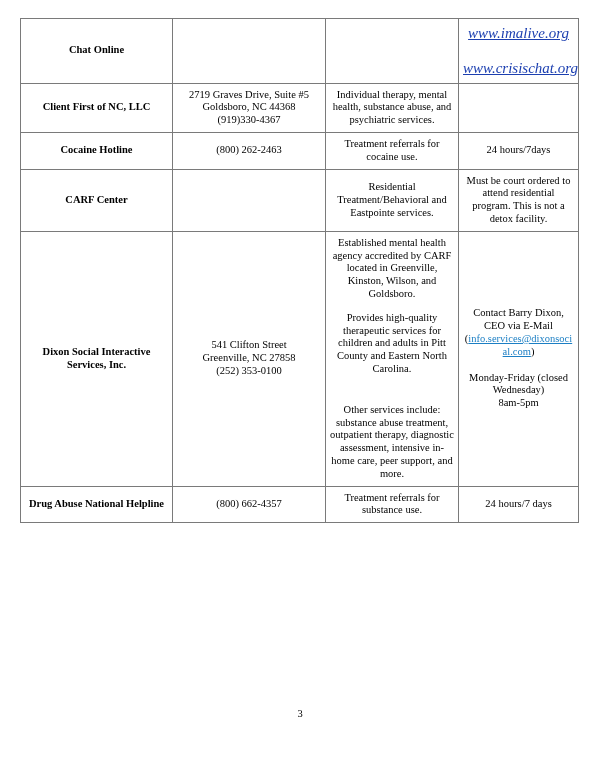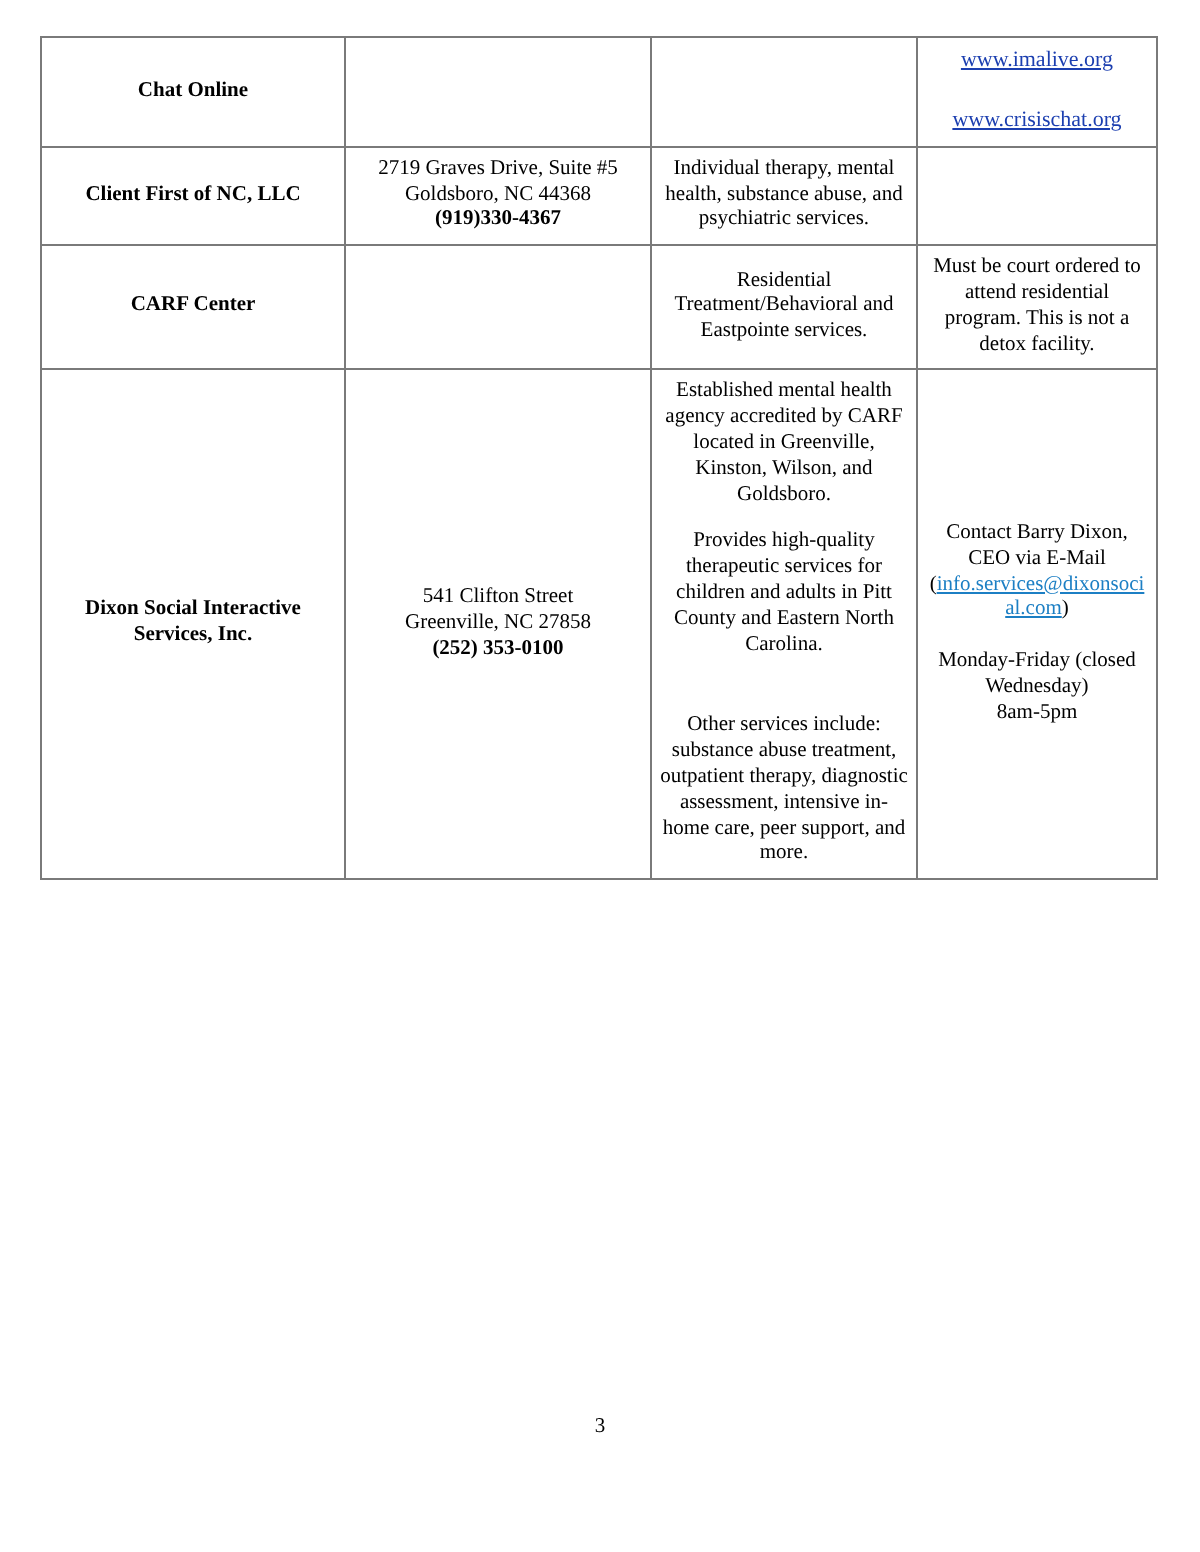--- a/index.html
+++ b/index.html
@@ -47,32 +47,33 @@
   .col-serv  { width: 133px; }
   .col-hours { width: 120px; }
 
   .org-name {
     font-weight: bold;
     font-size: 10.5px;
     line-height: 1.3;
   }
 
   .phone {
-    font-weight: bold;
+    font-weight: normal;
   }
 
   .addr-line {
     display: block;
   }
 
   .weblink {
     color: #1c3fb0;
     text-decoration: underline;
     display: block;
-    font-size: 11px;
+    font-size: 15px;
+    font-style: italic;
   }
 
   .weblink + .weblink {
     margin-top: 17px;
   }
 
   .para {
     margin: 0 0 11px 0;
     font-family: Liberation Serif, serif;
   }
@@ -142,20 +143,26 @@
         <td class="org-name">Client First of NC, LLC</td>
         <td>
           <span class="addr-line">2719 Graves Drive, Suite #5</span>
           <span class="addr-line">Goldsboro, NC 44368</span>
           <span class="addr-line phone">(919)330-4367</span>
         </td>
         <td>Individual therapy, mental health, substance abuse, and psychiatric services.</td>
         <td></td>
       </tr>
 
+      <tr>
+        <td class="org-name">Cocaine Hotline</td>
+        <td class="phone">(800) 262-2463</td>
+        <td>Treatment referrals for cocaine use.</td>
+        <td>24 hours/7days</td>
+      </tr>
 
       <tr>
         <td class="org-name">CARF Center</td>
         <td></td>
         <td>Residential Treatment/Behavioral and Eastpointe services.</td>
         <td>Must be court ordered to attend residential program. This is not a detox facility.</td>
       </tr>
 
       <tr>
         <td class="org-name tall-cell">Dixon Social Interactive Services, Inc.</td>
@@ -174,20 +181,26 @@
             <span>Contact Barry Dixon, CEO via E-Mail</span><br>
             <span class="paren">(</span><a class="email-link" href="#">info.services@dixonsocial.com</a><span class="paren">)</span>
           </div>
           <div class="contact-block">
             <span class="addr-line">Monday-Friday (closed Wednesday)</span>
             <span class="addr-line">8am-5pm</span>
           </div>
         </td>
       </tr>
 
+      <tr>
+        <td class="org-name">Drug Abuse National Helpline</td>
+        <td class="phone">(800) 662-4357</td>
+        <td>Treatment referrals for substance use.</td>
+        <td>24 hours/7 days</td>
+      </tr>
 
 
     </tbody>
   </table>
 
   <div class="page-number">3</div>
 
 </div>
 
 </body></html>

